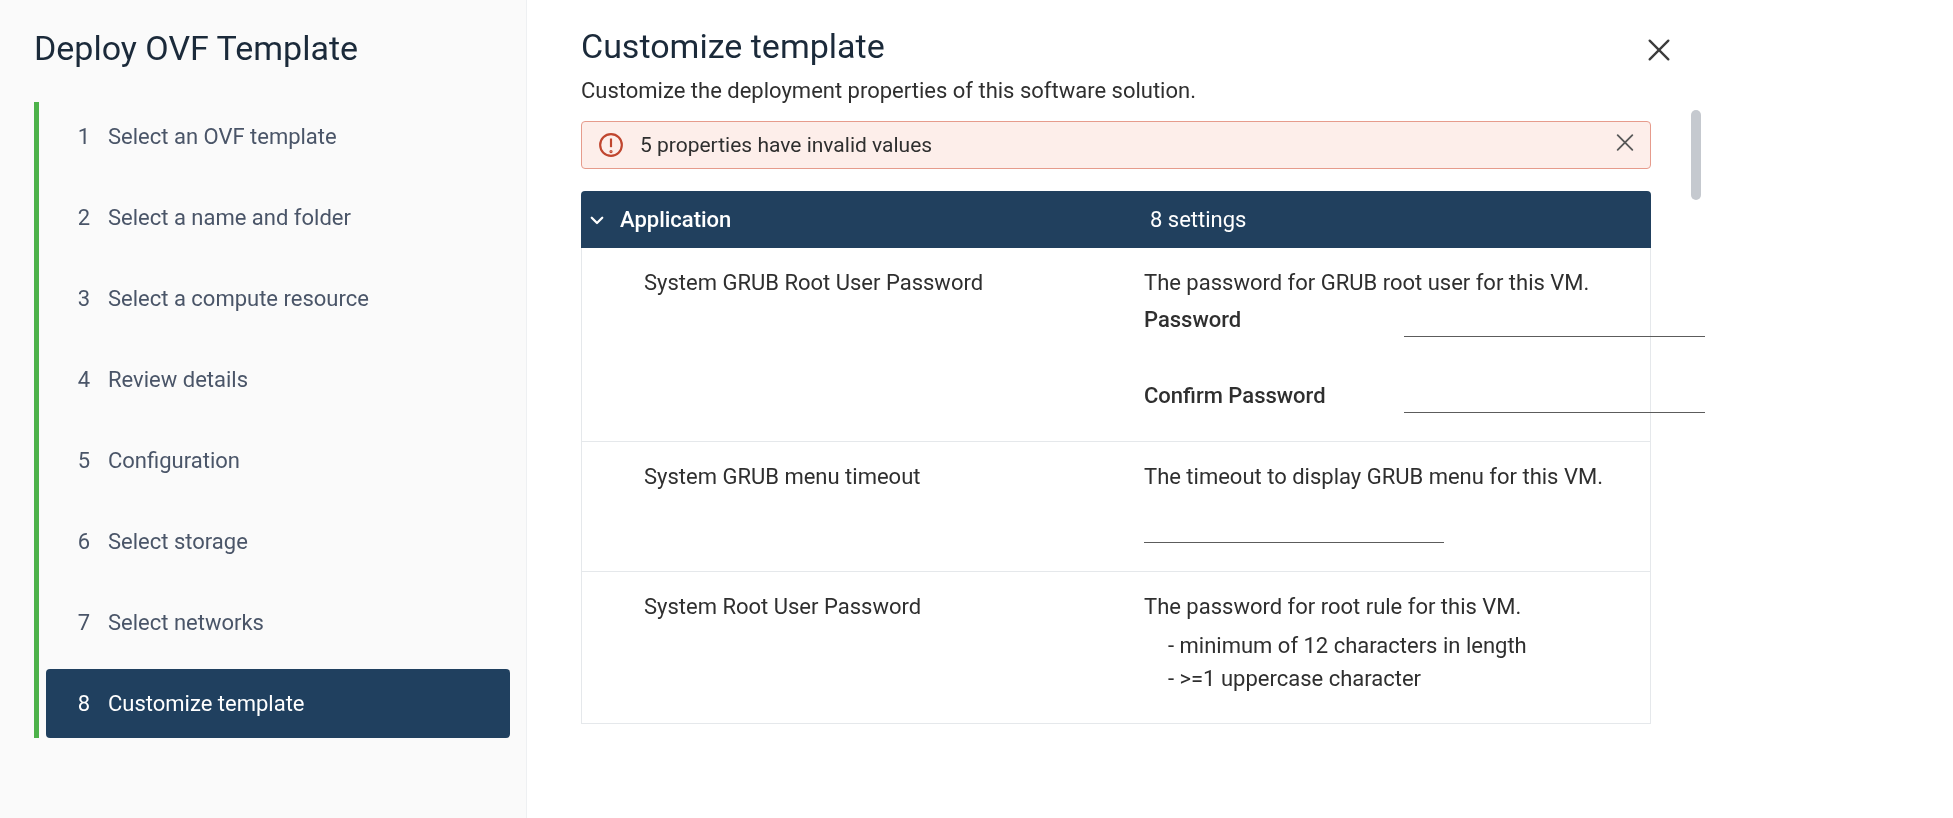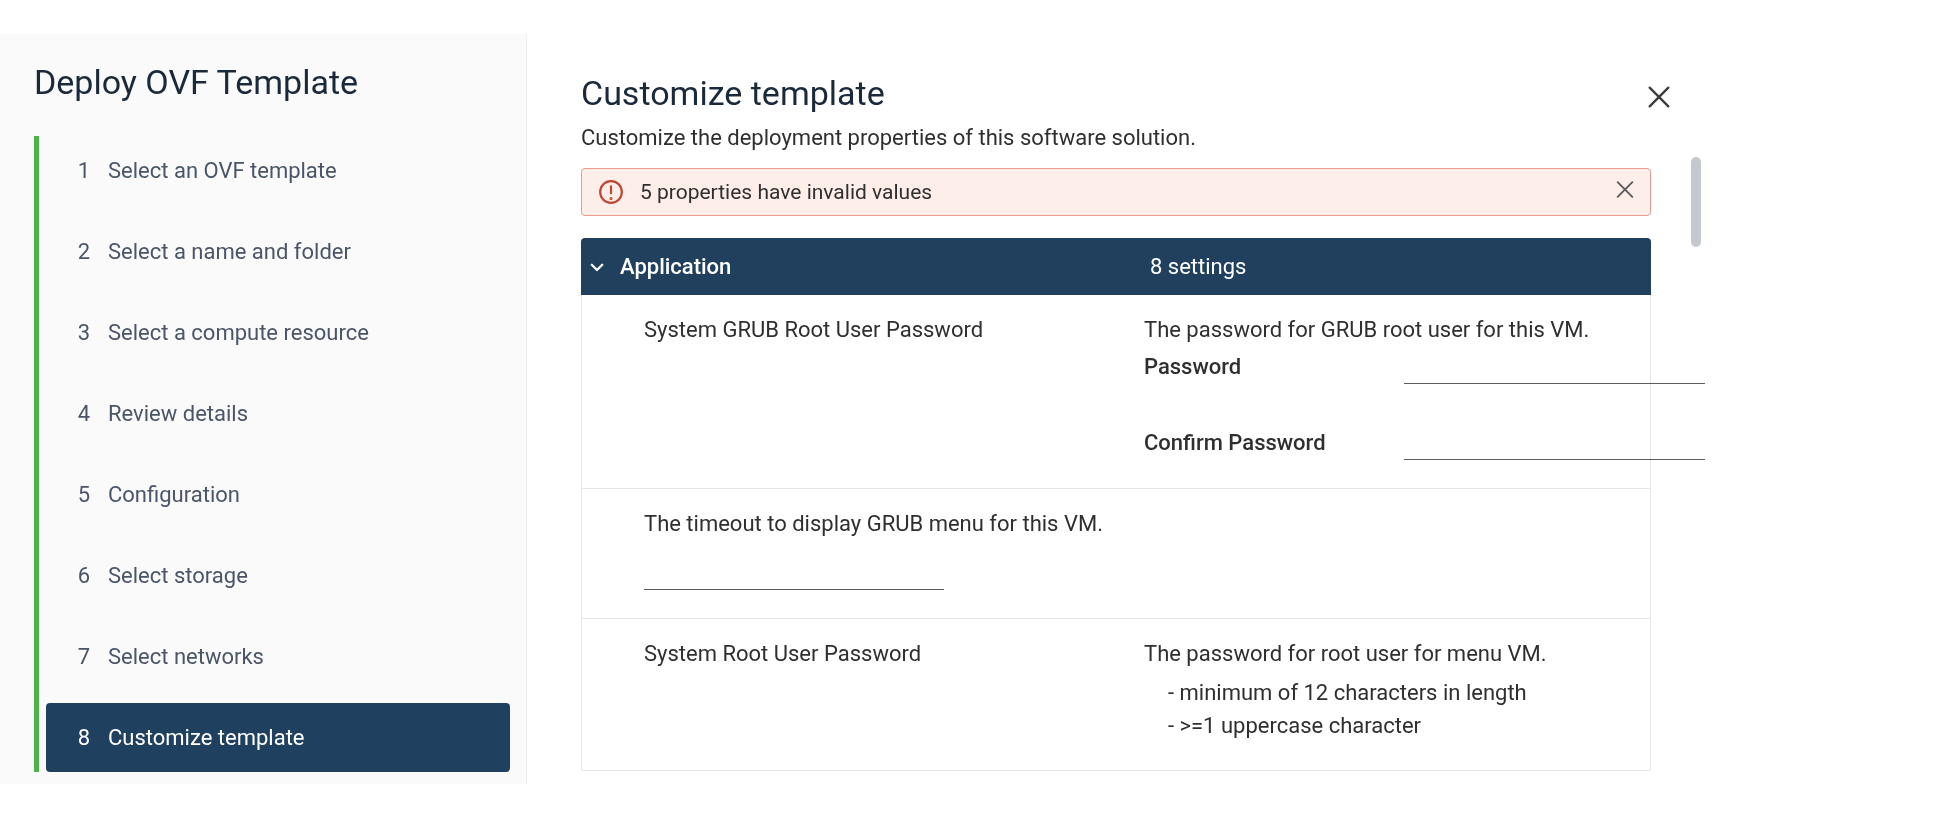--- a/index.html
+++ b/index.html
@@ -7,21 +7,20 @@
     body {
       font-family: -apple-system, BlinkMacSystemFont, "Segoe UI", Roboto, Helvetica, Arial, sans-serif;
       color: #1b2a3a;
       background: #fff;
       overflow: hidden;
     }
     .app {
       display: flex;
       height: 818px;
       width: 1705px;
-      align-items: center;
     }
     
     .sidebar {
       width: 527px;
       background: #fafafa;
       border-right: 1px solid #eef0f2;
       padding-top: 28px;
     }
     .sidebar-title {
       font-size: 34px;
@@ -295,30 +294,31 @@
               <svg viewBox="0 0 24 24" stroke-width="1.6">
                 <path d="M1 12s4-7 11-7 11 7 11 7-4 7-11 7S1 12 1 12z"></path>
                 <circle cx="12" cy="12" r="3"></circle>
               </svg>
             </span>
           </div>
         </div>
       </div>
 
       <div class="setting-row">
+        <div class="label-col">System GRUB menu timeout</div>
         <div class="value-col">
           <div>The timeout to display GRUB menu for this VM.</div>
           <input type="text" class="text-input" style="">
         </div>
       </div>
 
       <div class="setting-row" style="border-bottom:none;">
         <div class="label-col">System Root User Password</div>
         <div class="value-col">
-          <div>The password for root user for menu VM.</div>
+          <div>The password for root rule for this VM.</div>
           <div class="rules">
             <div>- minimum of 12 characters in length</div>
             <div>- &gt;=1 uppercase character</div>
           </div>
         </div>
       </div>
 
     </div>
 
     <div class="fake-scroll"></div>

